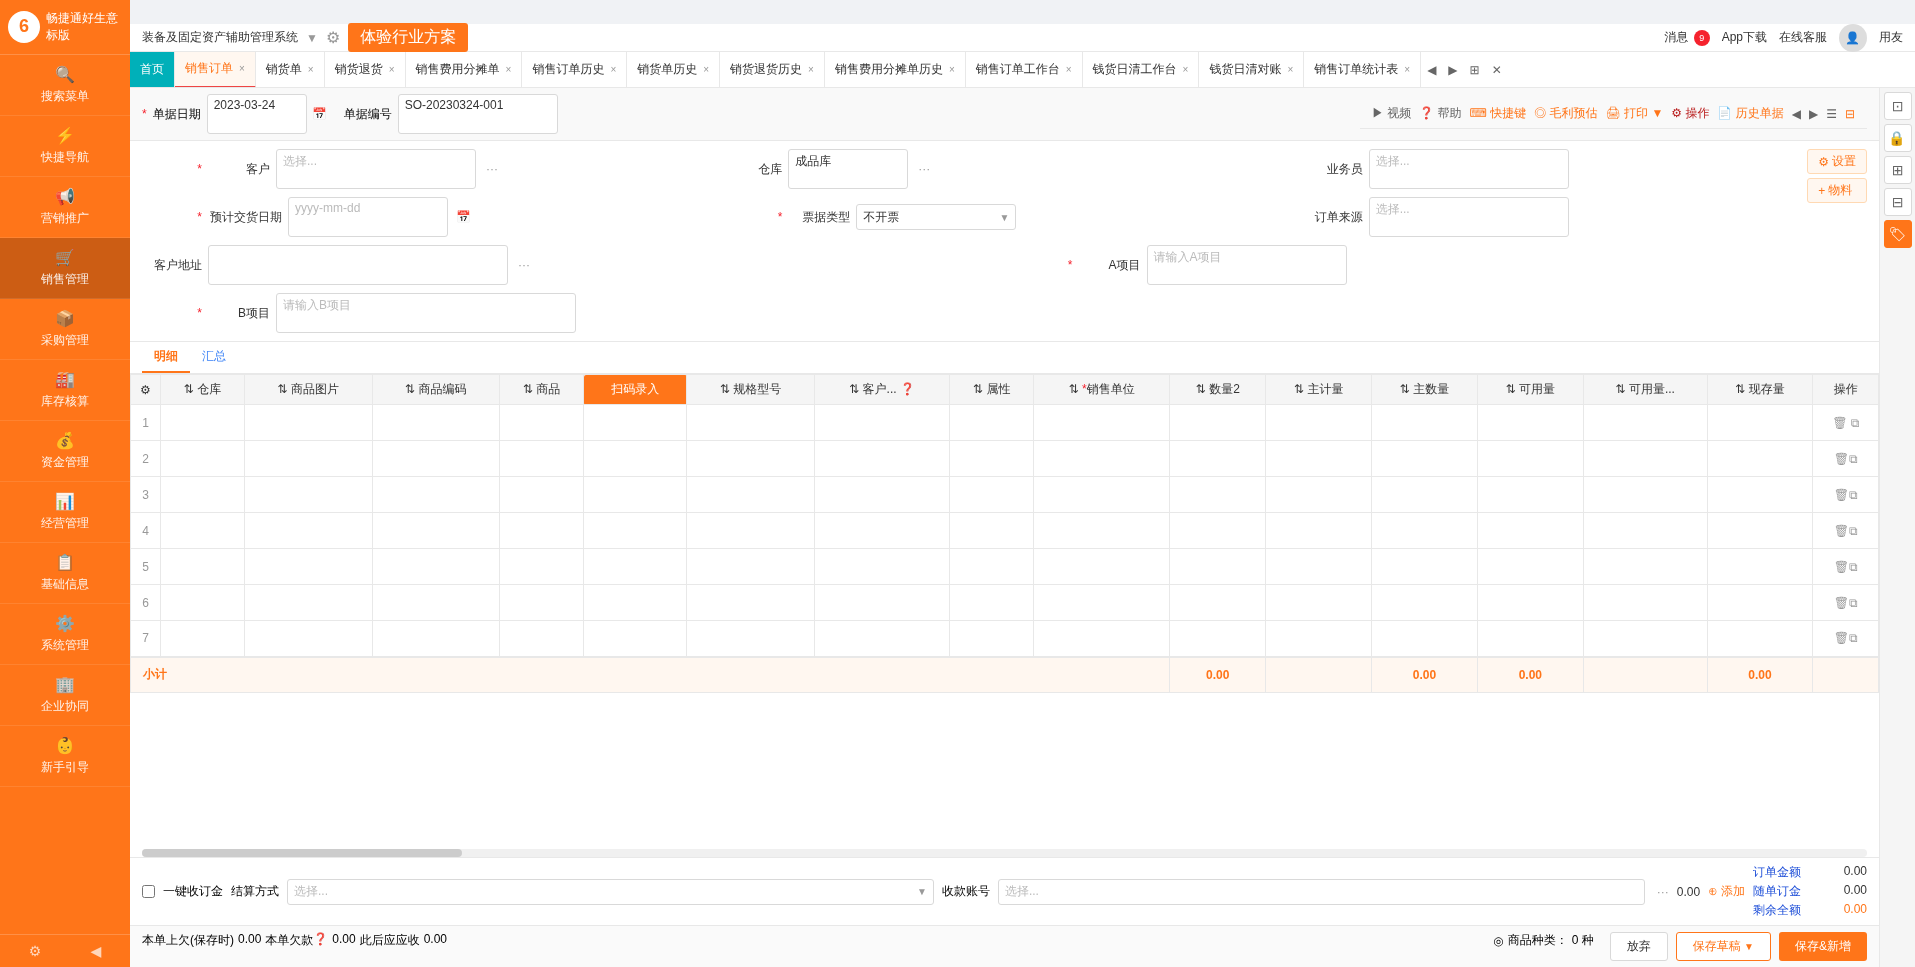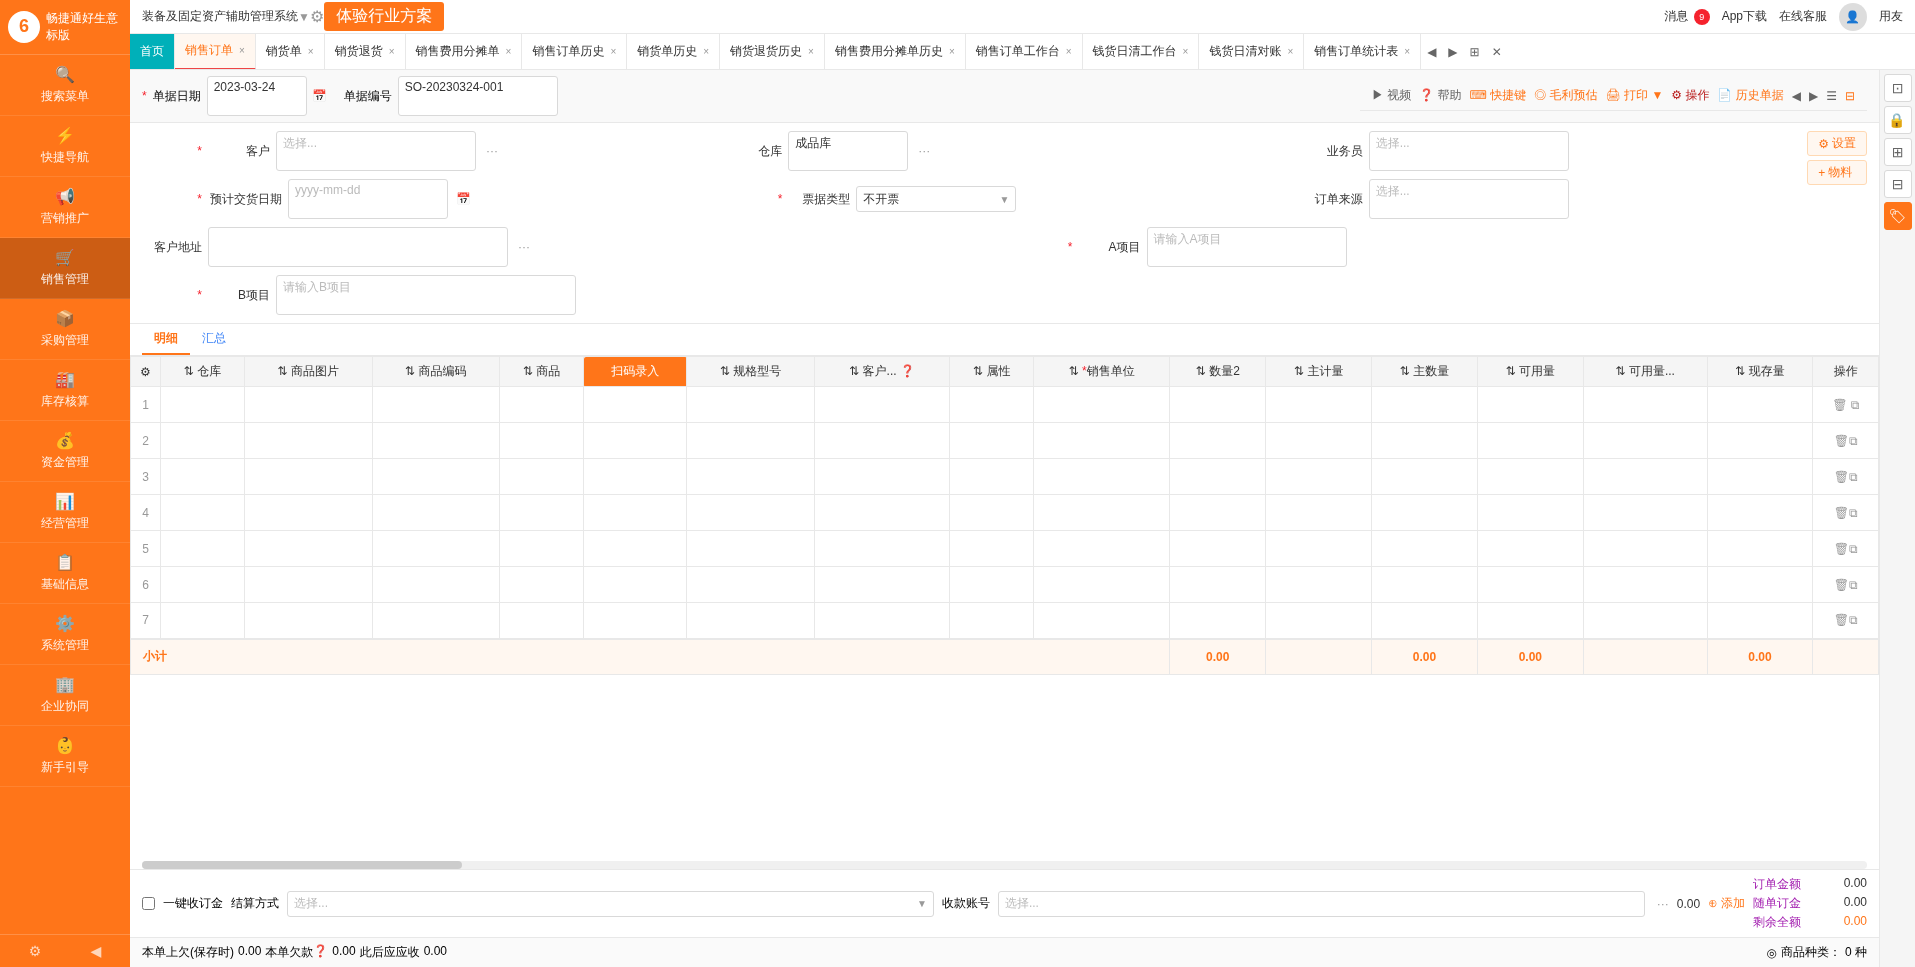--- a/index.html
+++ b/index.html
@@ -61,26 +61,28 @@
     .main-content {
       flex: 1;
       display: flex;
       flex-direction: column;
       overflow: hidden;
       background: #f0f2f5;
     }
 
     
     .top-header {
-      height: 34px;
+      height: 28px;
       background: white;
       display: flex;
       align-items: center;
       padding: 0 12px;
+      gap: 8px;
       border-bottom: 1px solid #e8e8e8;
+      margin-top: 24px;
     }
     .app-title {
       font-size: 12px;
       color: #333;
       display: flex;
       align-items: center;
       gap: 4px;
     }
     .header-btn {
       background: #ff7519;
@@ -268,21 +270,21 @@
       height: 36px;
     }
     .row-num { color: #999; }
 
     .subtotal-row td {
       background: #fff7f0;
       font-weight: bold;
       border-top: 2px solid #e8e8e8;
     }
     .summary-row { display: flex; gap: 16px; font-size: 12px; }
-    .summary-label { color: #a21caf; }
+    .summary-label { color: #1d4ed8; }
     .summary-value { color: #333; min-width: 50px; text-align: right; }
     .summary-value.orange { color: #ff7519; }
     .btn-discard {
       border: 1px solid #d9d9d9;
       background: white;
       padding: 5px 16px;
       border-radius: 3px;
       cursor: pointer;
       color: #333;
     }
@@ -855,20 +857,28 @@
         <span style="margin:0 4px;">0.00</span>
         <span>此后应应收</span>
         <span style="margin-left:4px;">0.00</span>
 
         <span style="margin-left:auto;display:flex;align-items:center;gap:4px;">
           <span>◎</span>
           <span>商品种类：</span>
           <span>0 种</span>
         </span>
 
+        <span style="margin-left:16px;display:flex;gap:8px;">
+          <button class="btn-discard">放弃</button>
+          <button class="btn-save-draft">
+            <span>保存草稿</span>
+            <span style="font-size:10px;">▼</span>
+          </button>
+          <button class="btn-save-new">保存&amp;新增</button>
+        </span>
       </div>
 
     </div>
 
     <div class="right-panel">
       <div class="right-panel-btn">⊡</div>
       <div class="right-panel-btn">🔒</div>
       <div class="right-panel-btn">⊞</div>
       <div class="right-panel-btn">⊟</div>
       <div class="right-panel-btn" style="background:#ff7519;color:white;border-color:#ff7519;">🏷</div>

